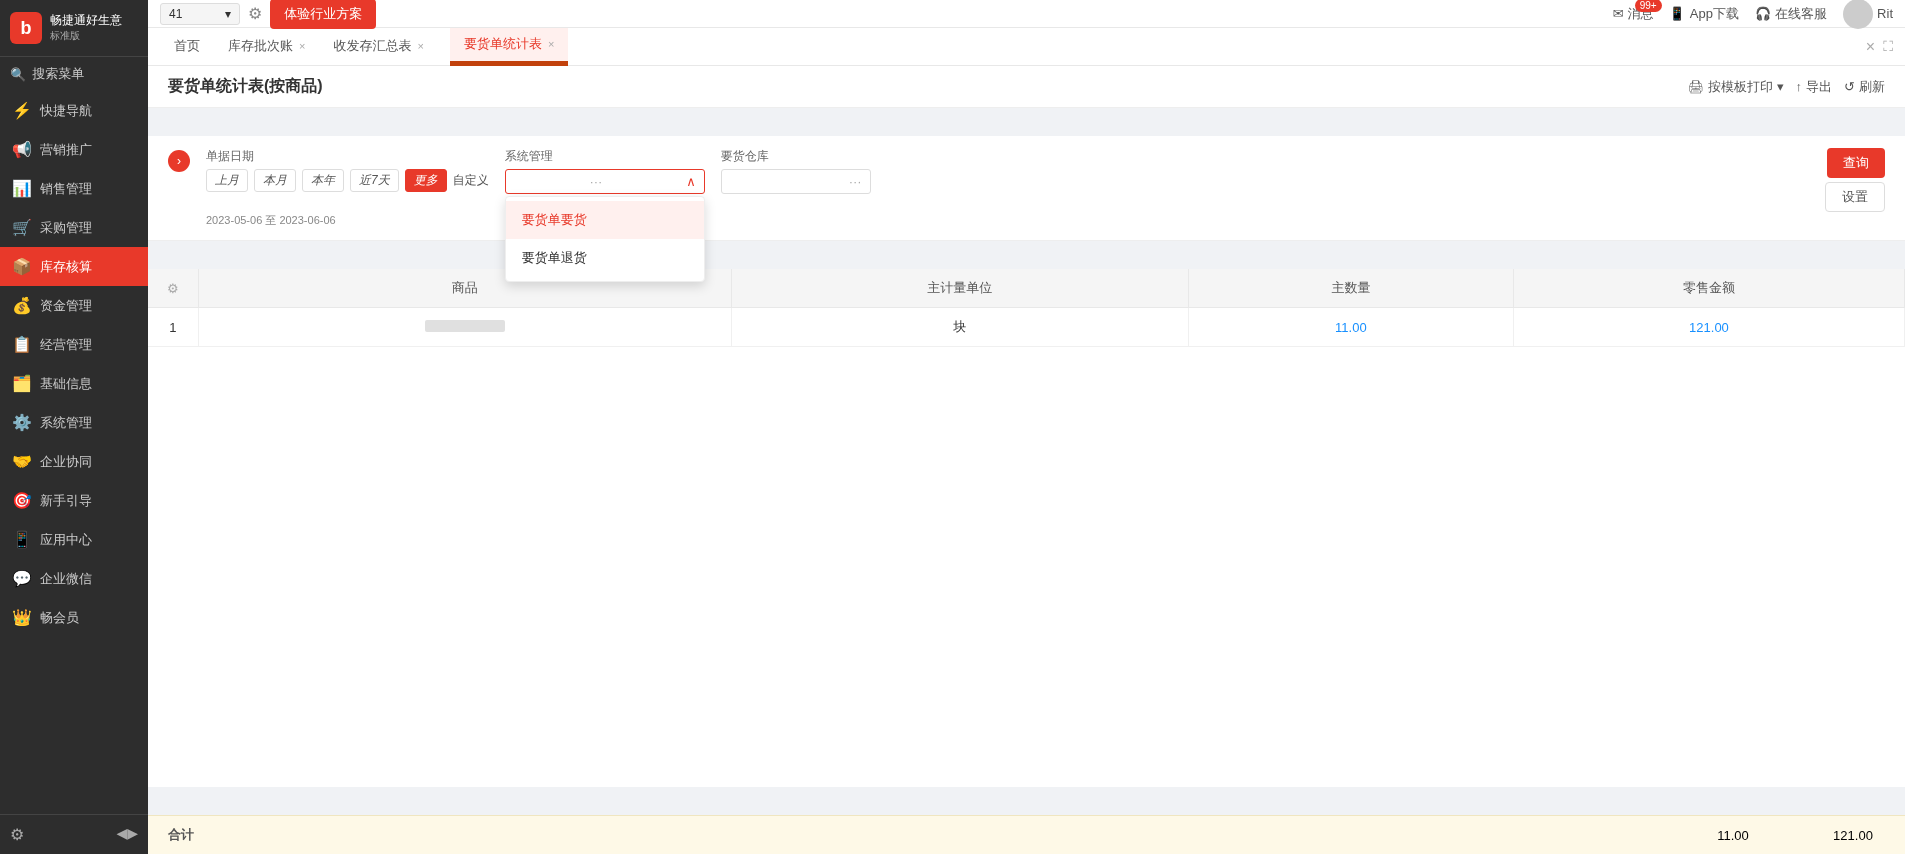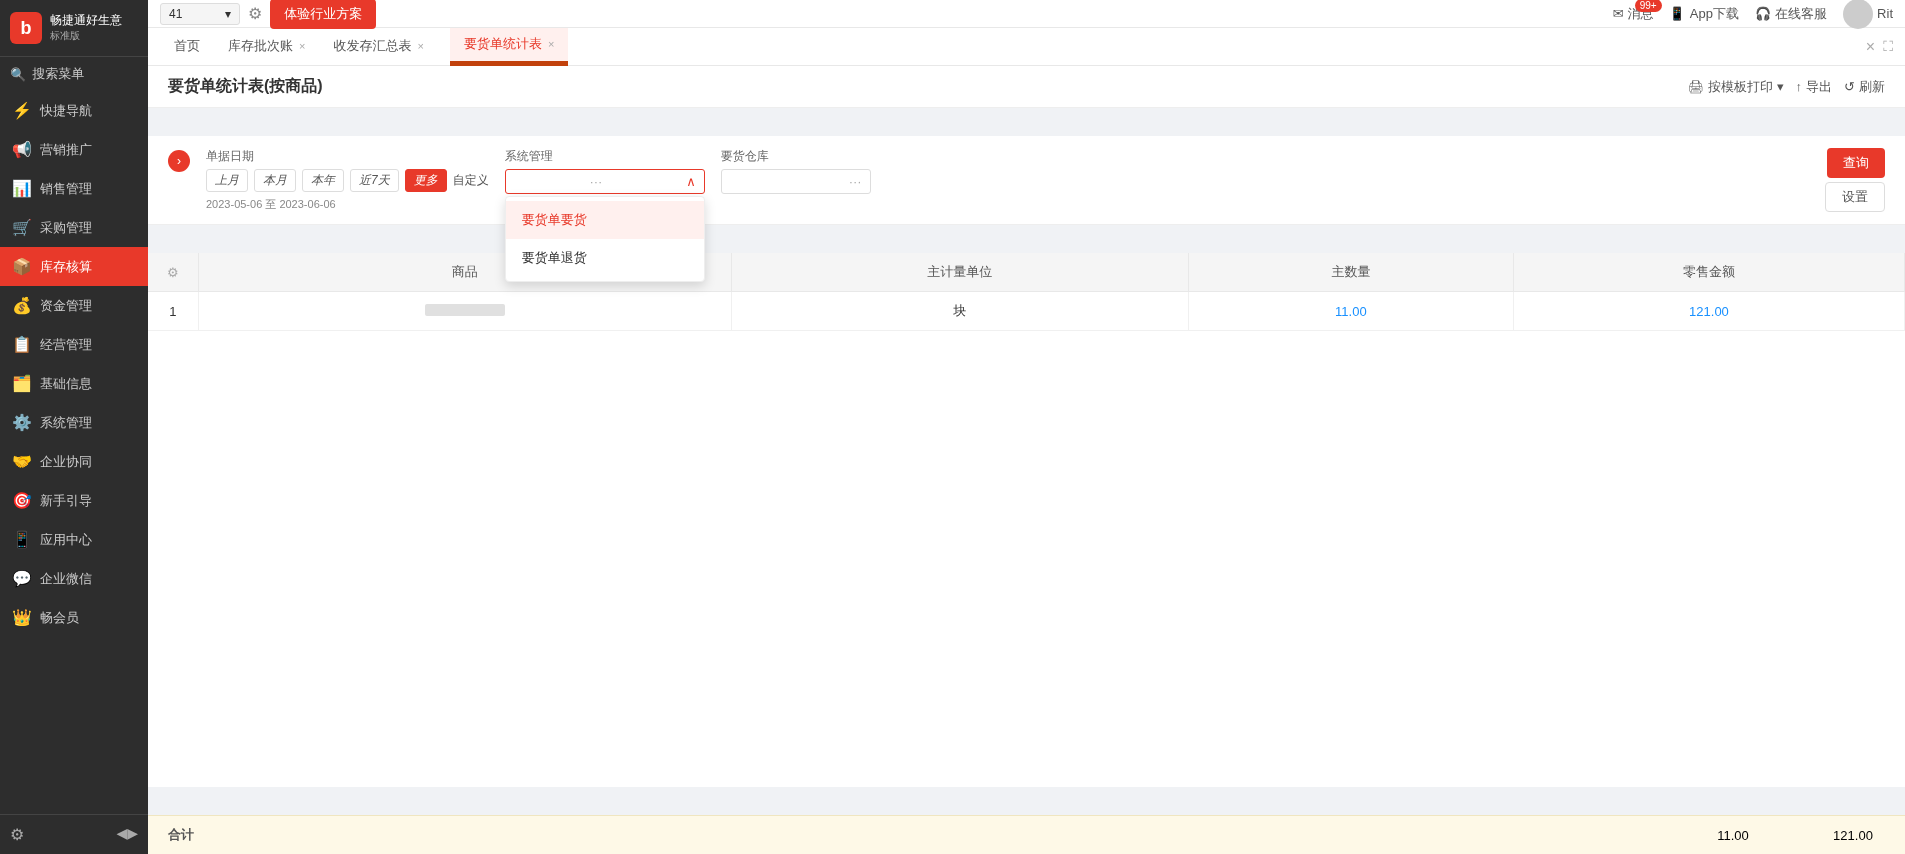--- a/index.html
+++ b/index.html
@@ -277,21 +277,21 @@
       color: #555;
       background: #fff;
       font-style: italic;
     }
     .date-quick-btn.more {
       background: #e8392a;
       color: white;
       border-color: #e8392a;
     }
     .date-custom { font-size: 12px; color: #555; cursor: pointer; }
-    .date-range { font-size: 11px; color: #888; margin-top: 1px; }
+    .date-range { font-size: 11px; color: #888; margin-top: 17px; }
 
     .filter-type-group {
       display: flex;
       flex-direction: column;
       gap: 4px;
       min-width: 200px;
     }
     .filter-type-input {
       border: 1px solid #e8392a;
       border-radius: 3px;

